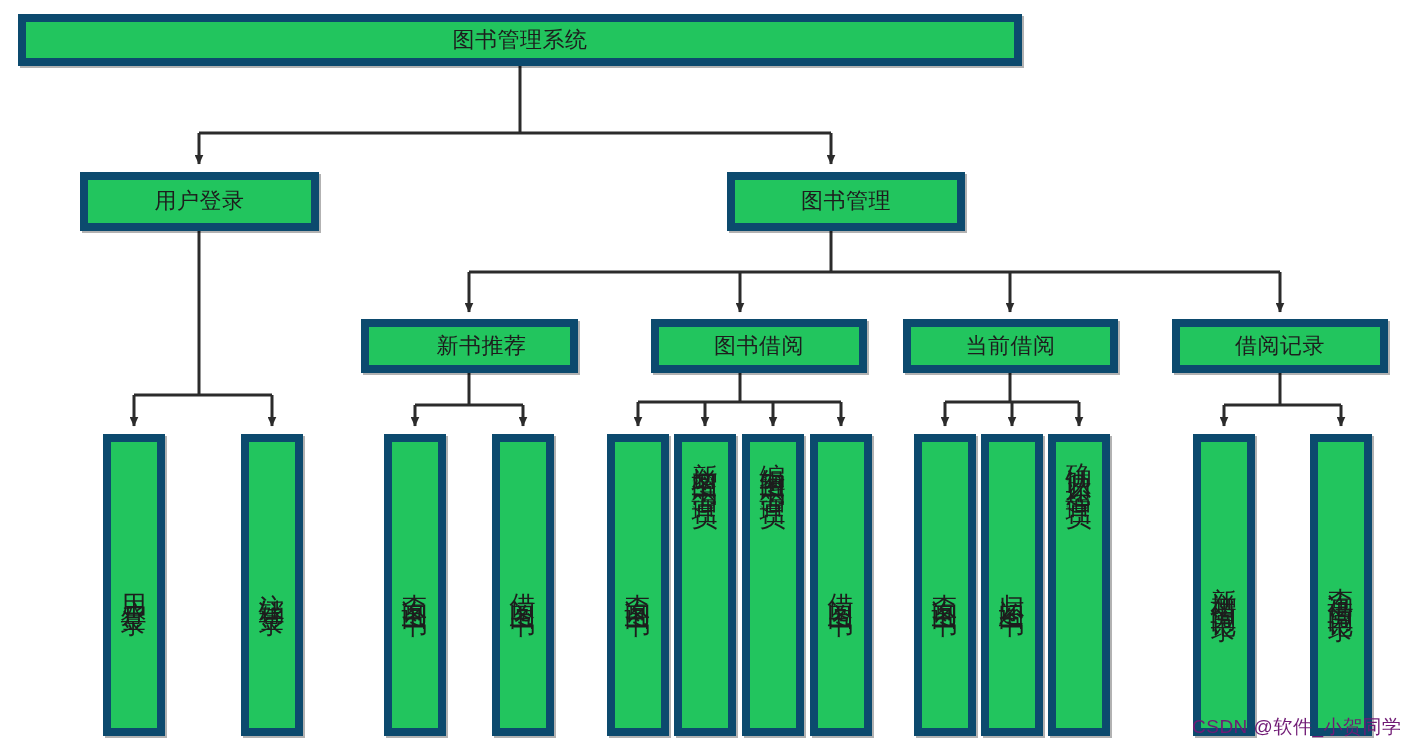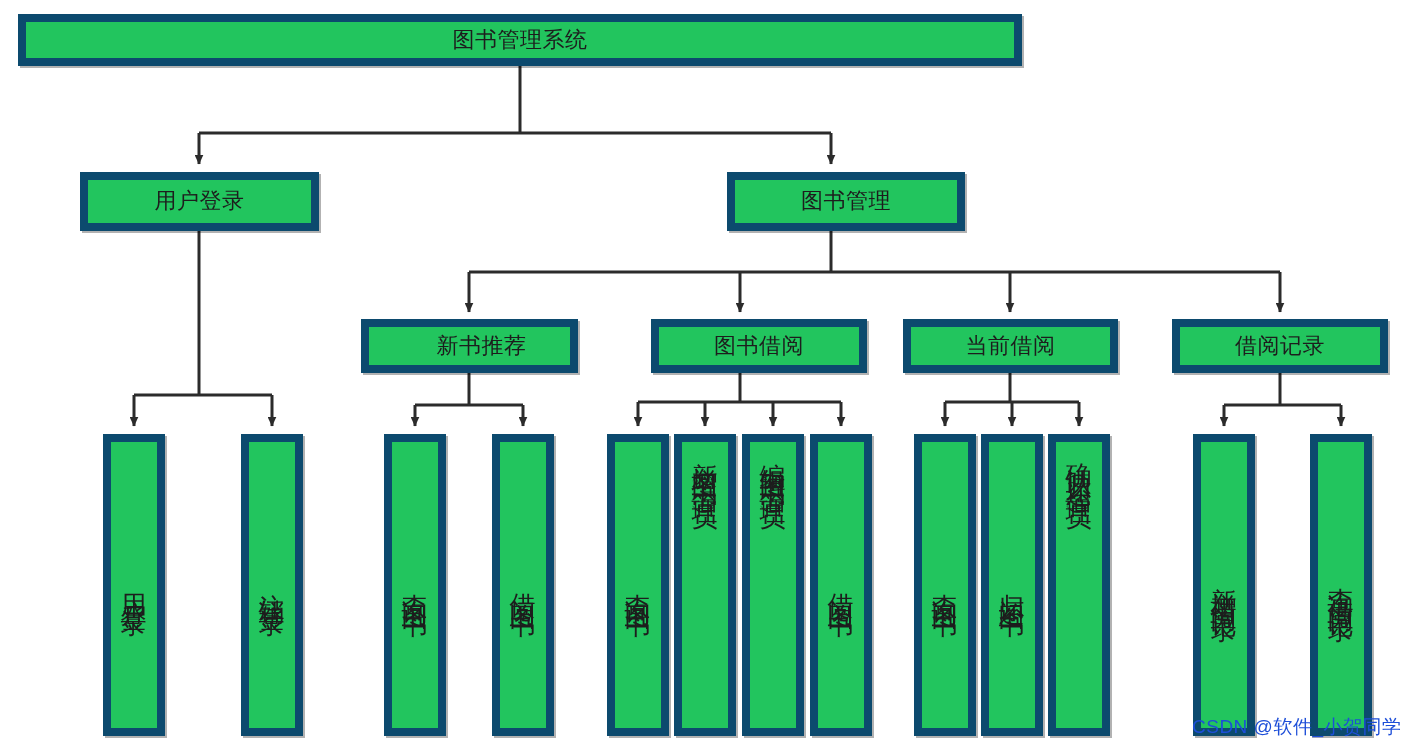--- a/index.html
+++ b/index.html
@@ -56,21 +56,21 @@
     letter-spacing:6px;
     white-space:nowrap;
     display:block;
   }
   .node.v.mid{align-items:center;}
   .node.v.top{align-items:flex-start;}
   .watermark{
     position:absolute;
     left:1192px;top:714px;
     font-size:19px;
-    color:#1d4ed8;
+    color:#701a75;
     letter-spacing:0.5px;
     white-space:nowrap;
     z-index:5;
     font-family:"Liberation Sans","DejaVu Sans",sans-serif;
   }
 </style>
 </head>
 <body>
 
 <div id="diagram">

